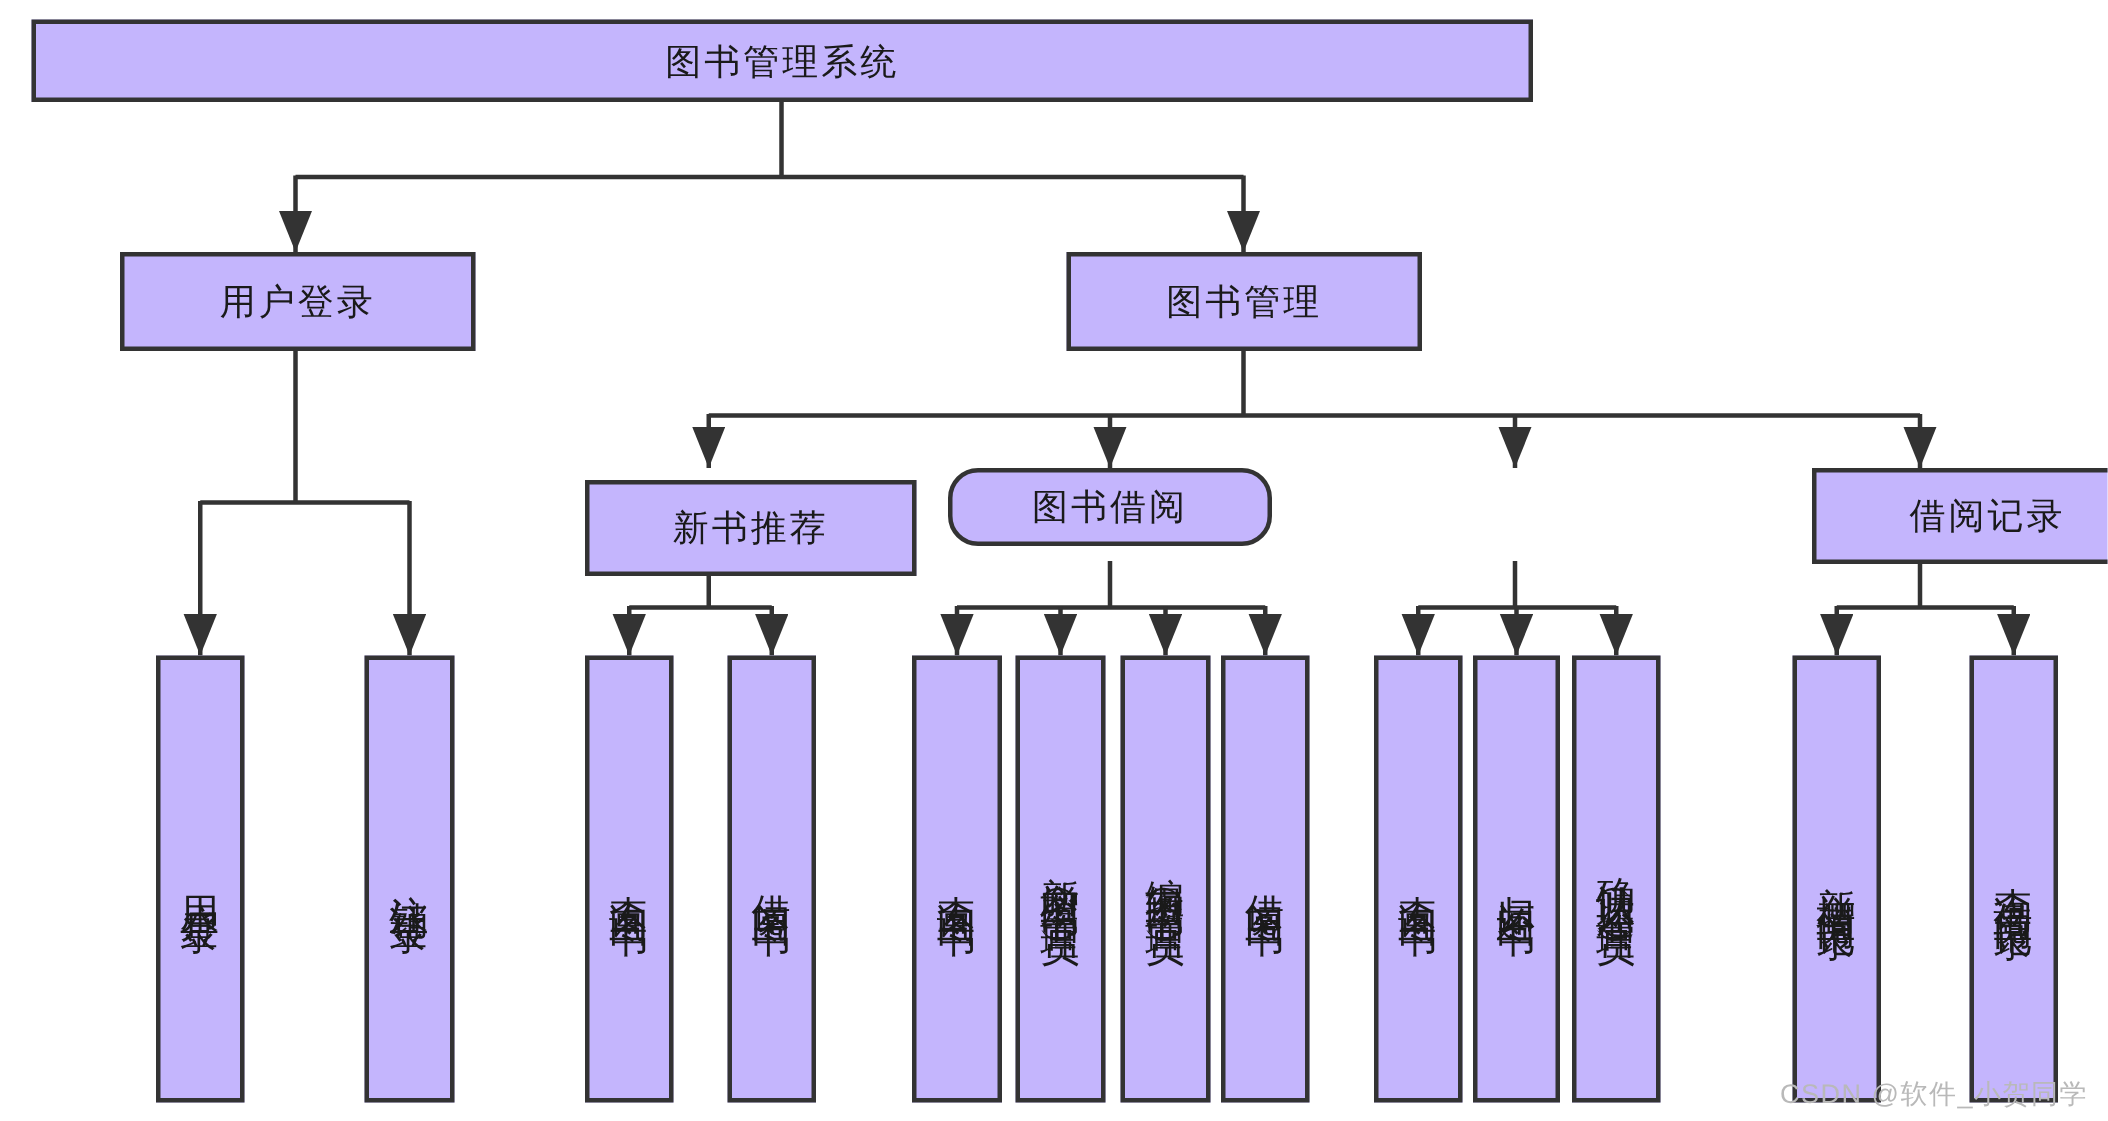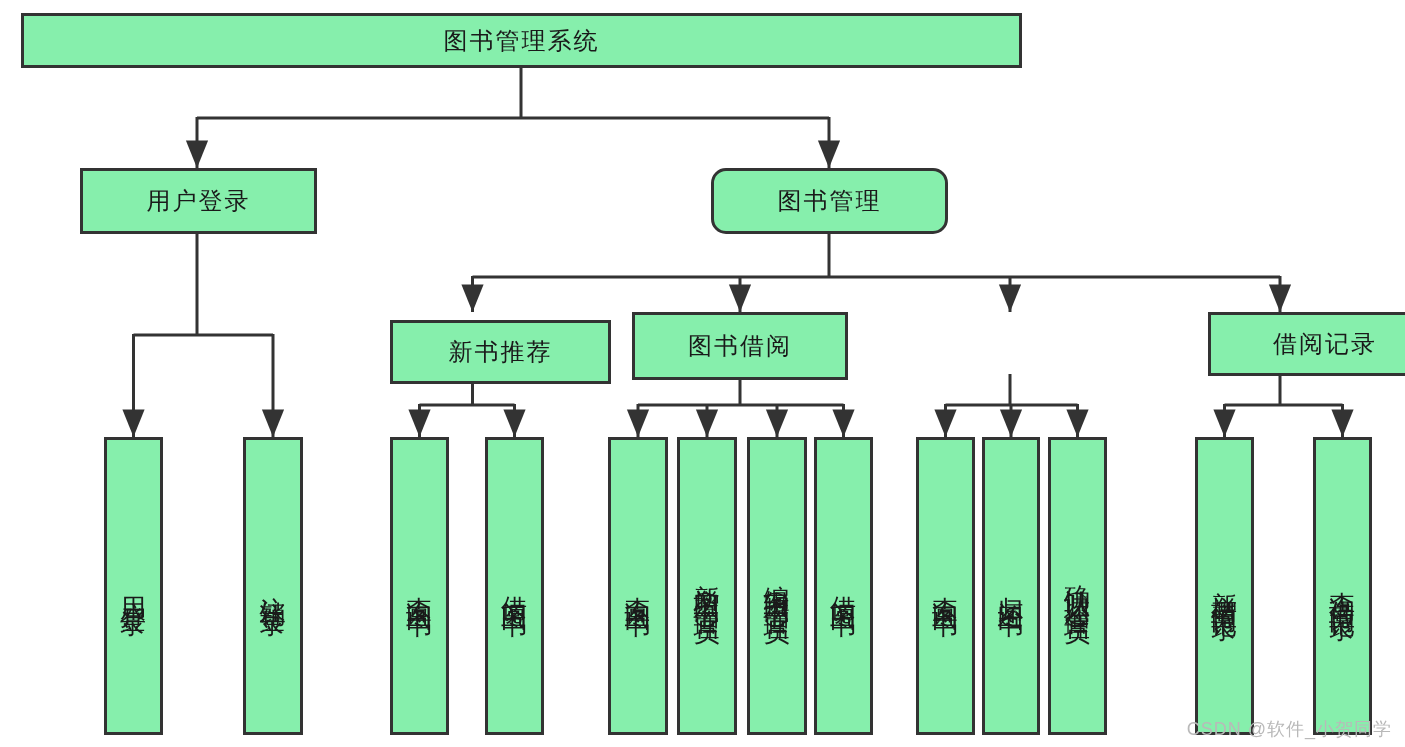--- a/index.html
+++ b/index.html
@@ -17,21 +17,21 @@
   }
   svg.connectors {
     position: absolute; left: 0; top: 0;
     width: 1405px; height: 747px;
     color: var(--line, #333333);
     z-index: 1;
   }
   .node {
     position: absolute;
     border: 3px solid var(--line, #333333);
-    background: #86efac;
+    background: #c4b5fd;
     display: flex; align-items: center; justify-content: center;
     color: var(--text, #1a1a1a);
     z-index: 2;
   }
   .node.h .label {
     font-size: 24px;
     letter-spacing: 2px;
     white-space: nowrap;
   }
   .node.v { padding: 6px 0; }
@@ -112,28 +112,28 @@
     </g>
   </svg>
 
   <div class="node h" style="left:21px; top:13px; width:1001px; height:55px;">
     <span class="label">图书管理系统</span>
   </div>
 
   <div class="node h" style="left:80px; top:168px; width:237px; height:66px;">
     <span class="label">用户登录</span>
   </div>
-  <div class="node h" style="left:711px; top:168px; width:237px; height:66px;border-radius:15px;">
+  <div class="node h" style="left:711px; top:168px; width:237px; height:66px;">
     <span class="label">图书管理</span>
   </div>
 
   <div class="node h" style="left:362px; top:320px; width:221px; height:64px;margin-left:28px;">
     <span class="label">新书推荐</span>
   </div>
-  <div class="node h" style="left:632px; top:312px; width:216px; height:68px;">
+  <div class="node h" style="left:632px; top:312px; width:216px; height:52px;border-radius:20px;">
     <span class="label">图书借阅</span>
   </div>
   <div class="node h" style="left:1208px; top:312px; width:216px; height:64px;padding-left:18px;">
     <span class="label">借阅记录</span>
   </div>
 
   <div class="node v" style="left:104px; top:437px; width:59px; height:298px;">
     <span class="label">用户登录</span>
   </div>
   <div class="node v" style="left:243px; top:437px; width:60px; height:298px;">

